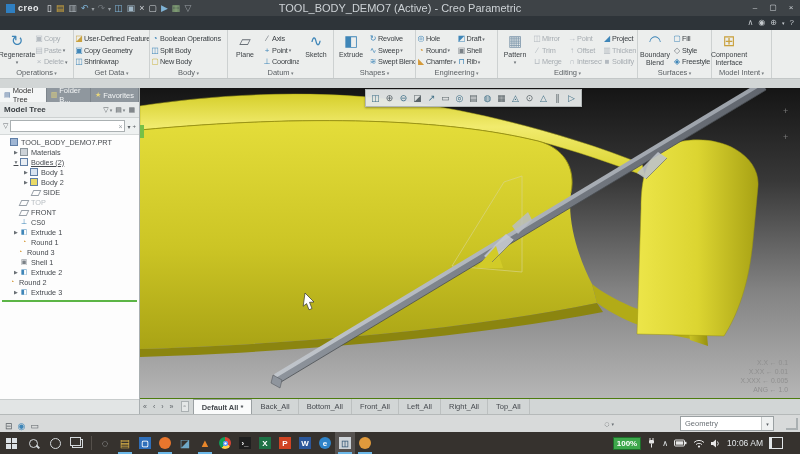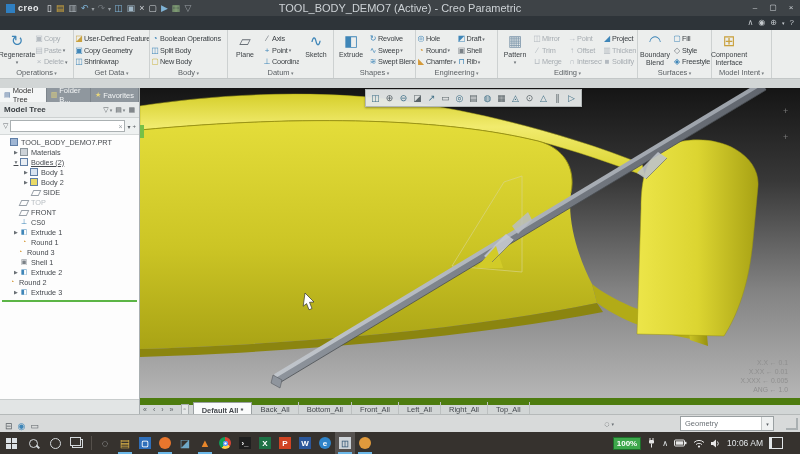--- a/index.html
+++ b/index.html
@@ -76,21 +76,21 @@
   #navbottom{height:14px;background:#e2e5e5;border-top:1px solid #c8cccc;}
   
   #viewport{left:140px;top:88px;width:660px;height:310px;}
   #gtoolbar{left:365px;top:89px;height:16px;background:rgba(228,231,231,.96);border:1px solid #b3b8b8;display:flex;align-items:center;padding:0 3px;gap:1px;box-shadow:0 1px 2px rgba(0,0,0,.35);}
   #gtoolbar span{font-size:9px;color:#3f6f86;width:13px;text-align:center;line-height:14px;}
   #gtoolbar span:nth-child(even){color:#5a6468;}
   #increments{right:12px;top:358px;text-align:right;color:#8f8f8f;font-size:6.8px;line-height:9px;}
   .plusmark{color:#787878;font-size:9px;}
   #greensliver{left:140px;top:125px;width:4px;height:13px;background:#77c047;}
   
-  #viewbar{left:140px;top:398px;width:660px;height:16px;background:#d2d6d6;display:flex;align-items:center;border-top:7px solid #4d7c0f;box-sizing:border-box;}
+  #viewbar{left:140px;top:398px;width:660px;height:16px;background:#d2d6d6;display:flex;align-items:center;border-top:1px solid #4d7c0f;box-sizing:border-box;}
   .vb-nav{font-size:7px;color:#5a6065;padding:0 3px;}
   .vb-box{font-size:6px;color:#5a6065;border:1px solid #aab0b2;background:#e4e7e7;margin:0 4px;padding:0 2px;line-height:9px;}
   .vtab{font-size:7.5px;color:#45494e;padding:0 8px;line-height:15px;border-right:1px solid #bcc0c0;}
   .vtab.active{background:#fafbfb;font-weight:bold;border:1px solid #9aa0a2;border-bottom:none;}
   
   #statusbar{left:0;top:414px;width:800px;height:18px;background:#d8dada;border-top:1px solid #b5b9b9;box-sizing:border-box;display:flex;align-items:center;}
   #statusbar .sb-ic{font-size:9px;margin-left:5px;color:#5a6065;}
   #sb-find{margin-left:auto;display:flex;align-items:center;gap:2px;}
   #sb-find .binoc{font-size:9px;color:#3c4145;}
   #sb-find .arr{font-size:5px;color:#6a7075;}

